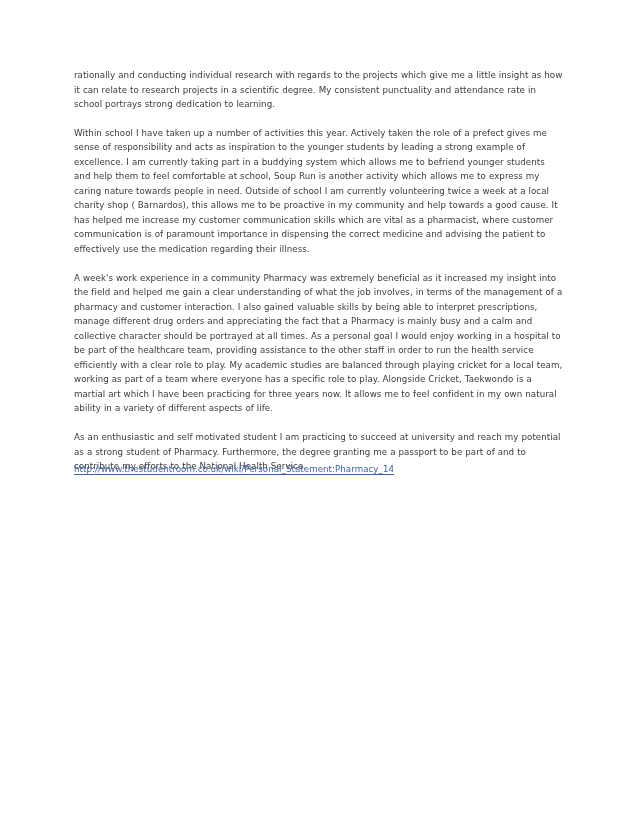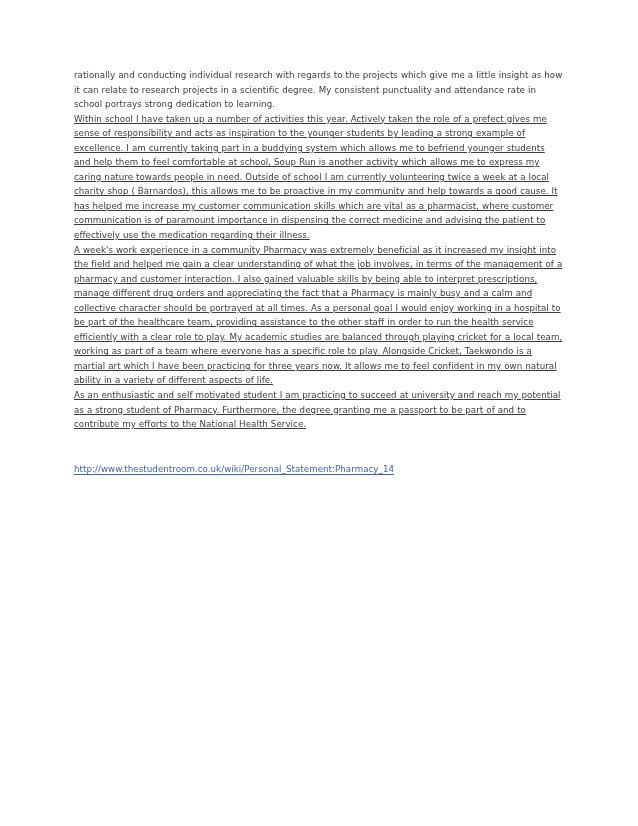--- a/index.html
+++ b/index.html
@@ -36,22 +36,21 @@
     font-size: 8.7px;
     line-height: 14.55px;
     color: #3b3b3b;
     text-align: left;
     letter-spacing: 0.005em;
     word-spacing: 0.02em;
     -webkit-font-smoothing: antialiased;
   }
 
   .para + .para {
-    margin-top: 0px;
-    text-decoration: underline;
+    margin-top: 14px;
   }
 
   .link-block {
     position: absolute;
     left: 74px;
     top: 457px;
     width: 500px;
   }
 
   .doc-link {

